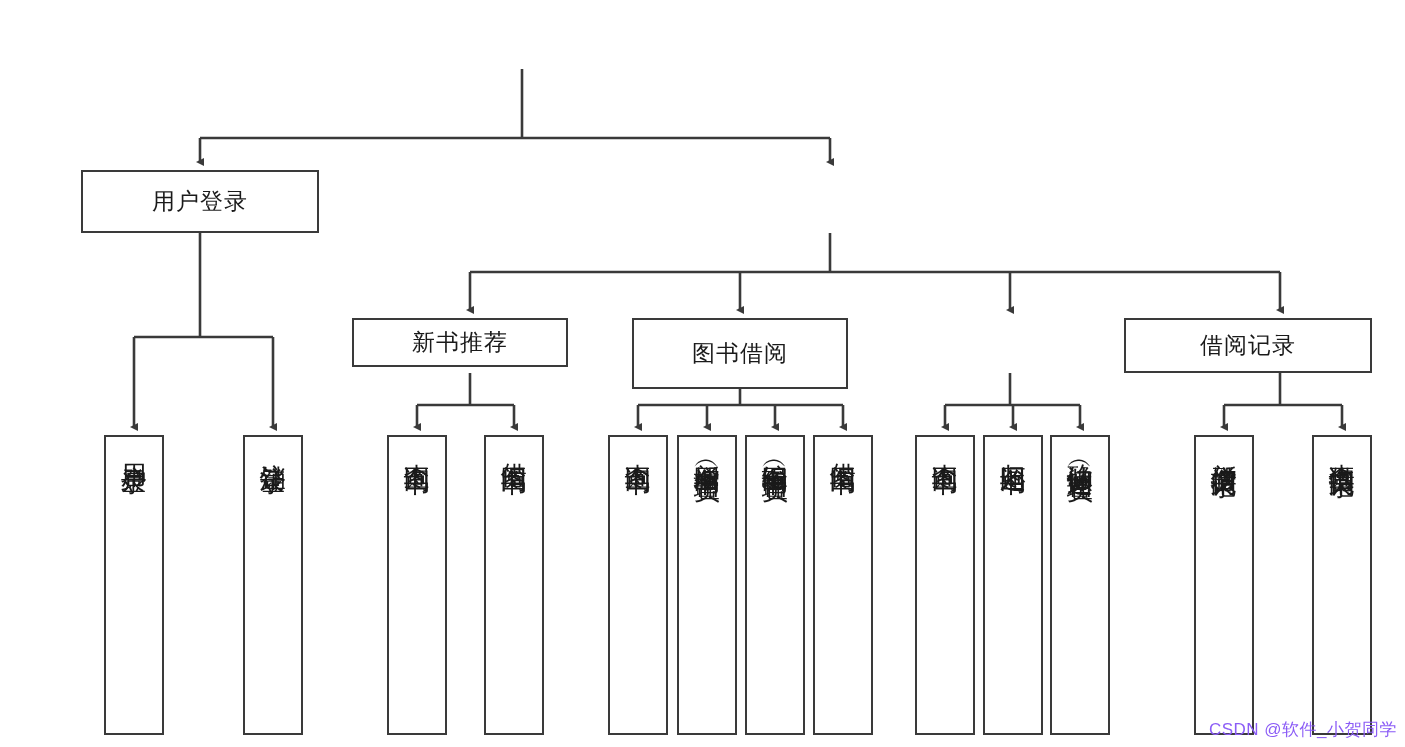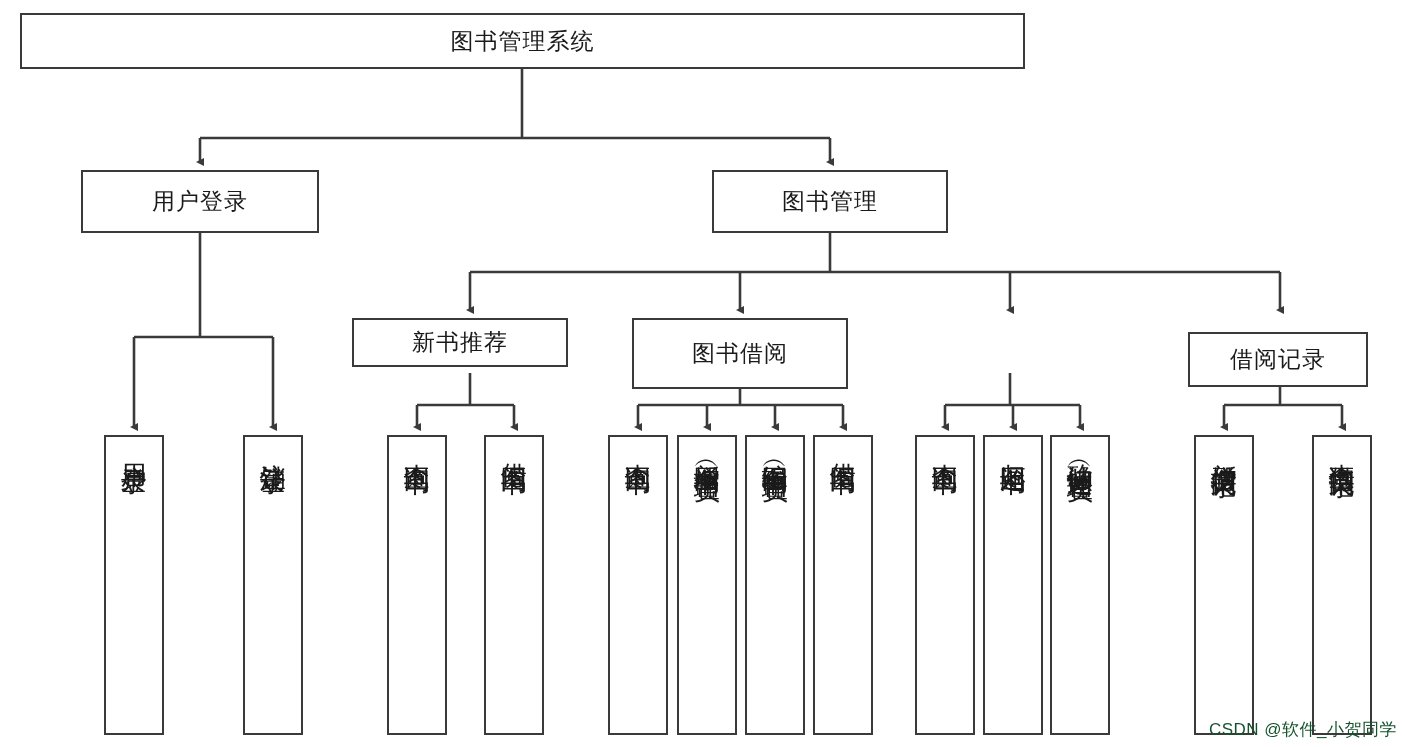--- a/index.html
+++ b/index.html
@@ -51,21 +51,21 @@
     white-space: nowrap;
   }
   .node .hlabel {
     white-space: nowrap;
   }
   .watermark {
     position: absolute;
     right: 8px;
     bottom: 6px;
     font-size: 17px;
-    color: #14532d;
+    color: #8b5cf6;
     white-space: nowrap;
     letter-spacing: 0.5px;
   }
 </style>
 </head>
 <body>
 
 <div id="stage">
 
   <svg id="wires" viewBox="0 0 1405 747" xmlns="http://www.w3.org/2000/svg">
@@ -111,38 +111,32 @@
       <path d="M1013,405 L1013,427" marker-end="url(#arrow)"></path>
       <path d="M1080,405 L1080,427" marker-end="url(#arrow)"></path>
 
       <path d="M1280,373 L1280,405"></path>
       <path d="M1224,405 L1342,405"></path>
       <path d="M1224,405 L1224,427" marker-end="url(#arrow)"></path>
       <path d="M1342,405 L1342,427" marker-end="url(#arrow)"></path>
     </g>
   </svg>
 
-  <div class="node h" style="left: 20px; top: 13px; width: 1005px; height: 56px;">
-    <span class="hlabel">图书管理系统</span>
-  </div>
 
   <div class="node h" style="left: 81px; top: 170px; width: 238px; height: 63px;">
     <span class="hlabel">用户登录</span>
-  </div>
-  <div class="node h" style="left: 712px; top: 170px; width: 236px; height: 63px;">
-    <span class="hlabel">图书管理</span>
   </div>
 
   <div class="node h" style="left: 352px; top: 318px; width: 216px; height: 49px;">
     <span class="hlabel">新书推荐</span>
   </div>
   <div class="node h" style="left: 632px; top: 318px; width: 216px; height: 71px;">
     <span class="hlabel">图书借阅</span>
   </div>
-  <div class="node h" style="left: 1188px; top: 318px; width: 180px; height: 55px; margin-top: 14px;">
+  <div class="node h" style="left: 1124px; top: 318px; width: 248px; height: 55px;">
     <span class="hlabel">借阅记录</span>
   </div>
 
   <div class="node v" style="left: 104px; top: 435px; width: 60px; height: 300px;">
     <span class="vlabel">用户登录</span>
   </div>
   <div class="node v" style="left: 243px; top: 435px; width: 60px; height: 300px;">
     <span class="vlabel">注销登录</span>
   </div>
   <div class="node v" style="left: 387px; top: 435px; width: 60px; height: 300px;">

